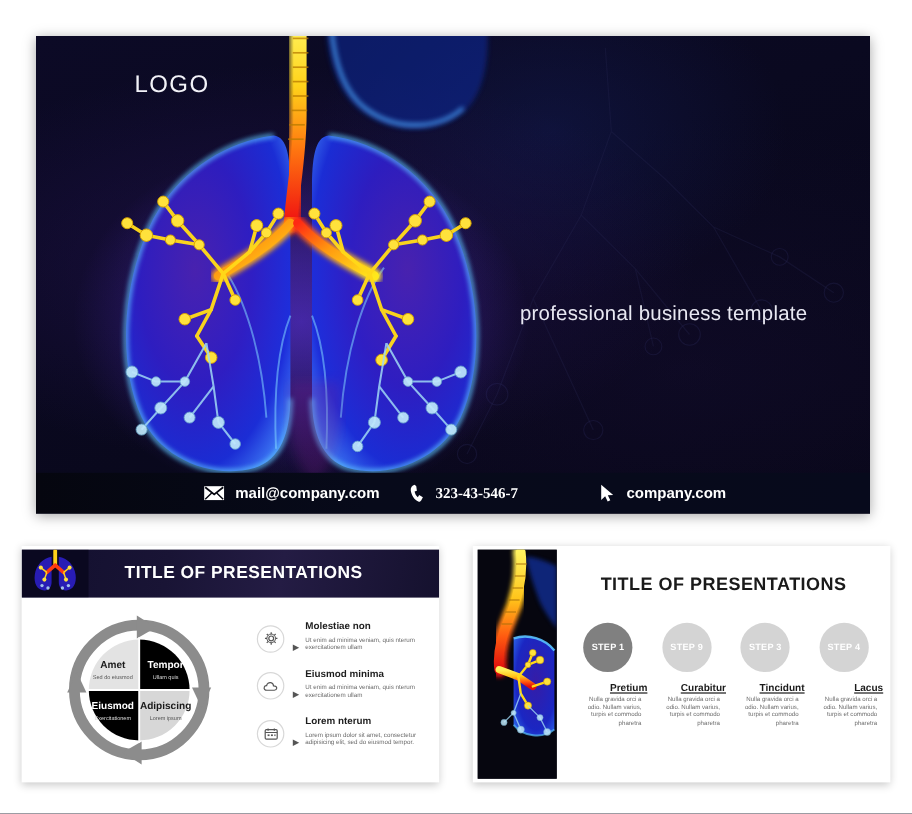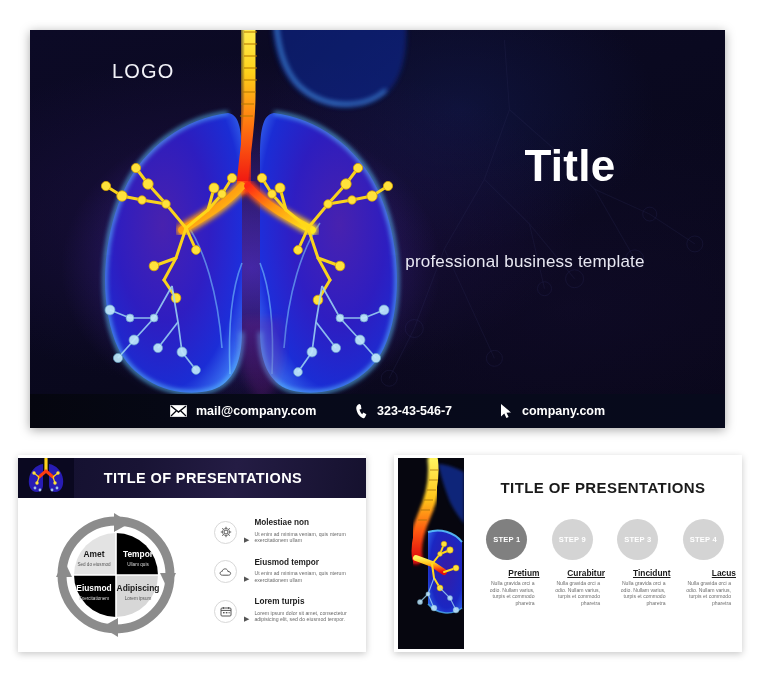--- a/index.html
+++ b/index.html
@@ -30,32 +30,32 @@
   .logo{
     position:absolute;left:38px;top:30px;
     color:#f2f2f8;font-size:20px;letter-spacing:1.2px;font-weight:400;margin-left:44px;
   }
   .hero-title{
     position:absolute;left:390px;top:110px;width:300px;
     color:#ffffff;font-weight:bold;font-size:44px;line-height:52px;
     text-align:center;letter-spacing:.3px;
   }
   .hero-sub{
-    position:absolute;left:320px;top:222px;width:350px;
+    position:absolute;left:348px;top:222px;width:350px;
     color:#e8e8f2;font-size:17px;text-align:center;letter-spacing:.2px;
   }
   .contact-bar{
     position:absolute;left:0;bottom:0;width:100%;height:34px;
     background:linear-gradient(90deg,#05060f 0%,#070a1a 40%,#070a1c 100%);
     display:flex;align-items:center;
   }
   .c-item{display:flex;align-items:center;color:#ffffff;font-size:12.5px;font-weight:bold;}
   .c-item .ic{display:inline-flex;align-items:center;justify-content:center;margin-right:9px;}
   .c-mail{position:absolute;left:140px;}
-  .c-phone{position:absolute;left:325px;}
+  .c-phone{position:absolute;left:311px;font-family:Liberation Serif, serif;}
   .c-web{position:absolute;left:470px;}
 
   
   .slide-l{
     position:absolute;left:18px;top:455px;width:348px;height:197px;
     background:#ffffff;box-shadow:0 2px 7px rgba(0,0,0,.22);overflow:hidden;
   }
   .sl-head{
     position:absolute;left:0;top:3px;width:100%;height:40px;
     background:linear-gradient(100deg,#120f2e 0%,#191435 35%,#241c44 62%,#15112e 100%);
@@ -298,21 +298,20 @@
       <circle cx="328" cy="300" r="4"></circle>
         <circle cx="304" cy="300" r="4"></circle>
     </g>
 
     <path d="M206 300 C200 340 210 372 226 386 C242 372 252 340 246 300 Z" fill="#7a1f8f" opacity=".28" filter="url(#sof2)"></path>
   </svg>
 
   <div class="logo">LOGO</div>
 
   <div class="hero-title">
-    <div>Title</div>
   </div>
   <div class="hero-sub">professional business template</div>
 
   <div class="contact-bar">
     <div class="c-item c-mail">
       <span class="ic">
         <svg width="17" height="12" viewBox="0 0 17 12">
           <rect x=".7" y=".7" width="15.6" height="10.6" fill="#fff" stroke="#fff" stroke-width="1"></rect>
           <path d="M1 1 L8.5 7 L16 1" fill="none" stroke="#05060f" stroke-width="1.5"></path>
           <path d="M1 11 L6.4 5.8 M16 11 L10.6 5.8" stroke="#05060f" stroke-width="1.2"></path>
@@ -432,41 +431,41 @@
     <div class="li-row">
       <span class="li-ic">
         <svg width="13" height="10" viewBox="0 0 13 10">
           <path d="M3.4 8.2 C1.6 8.2 .8 6.9 1.2 5.7 C1.5 4.7 2.5 4.3 3.2 4.4
                    C3.4 2.6 5 1.6 6.6 1.9 C8 2.2 8.8 3.3 8.9 4.5
                    C10.6 4.4 11.7 5.4 11.6 6.6 C11.5 7.6 10.6 8.2 9.6 8.2 Z" fill="none" stroke="#555" stroke-width="1"></path>
         </svg>
       </span>
       <span class="li-arrow">▶</span>
       <span class="li-txt">
-        <span class="li-h">Eiusmod tempor</span>
+        <span class="li-h">Eiusmod minima</span>
         <span class="li-b" style="display:block">Ut enim ad minima veniam, quis nterum exercitationem ullam</span>
       </span>
     </div>
 
     <div class="li-row">
       <span class="li-ic">
         <svg width="12" height="11" viewBox="0 0 12 11">
           <rect x="1" y="2" width="10" height="8" rx="1" fill="none" stroke="#555" stroke-width="1"></rect>
           <path d="M1 4.4 L11 4.4" stroke="#555" stroke-width="1"></path>
           <path d="M3.4 1 L3.4 3 M8.6 1 L8.6 3" stroke="#555" stroke-width="1"></path>
           <g fill="#555">
               <rect x="3" y="6" width="1.6" height="1.4"></rect>
               <rect x="5.8" y="6" width="1.6" height="1.4"></rect>
               <rect x="8.6" y="6" width="1" height="1.4"></rect>
             </g>
         </svg>
       </span>
       <span class="li-arrow">▶</span>
       <span class="li-txt">
-        <span class="li-h">Lorem turpis</span>
+        <span class="li-h">Lorem nterum</span>
         <span class="li-b" style="display:block">Lorem ipsum dolor sit amet, consectetur adipisicing elit, sed do eiusmod tempor.</span>
       </span>
     </div>
   </div>
 </div>
 
 <div class="slide-r">
   <div class="sr-strip">
     <svg width="66" height="191" viewBox="0 0 66 191" preserveAspectRatio="none">
       <defs>

